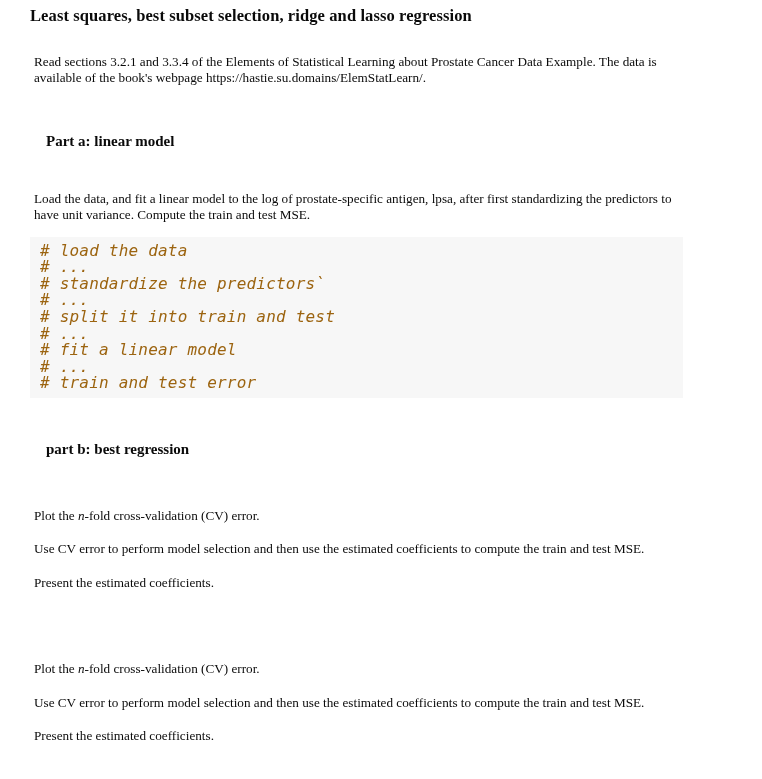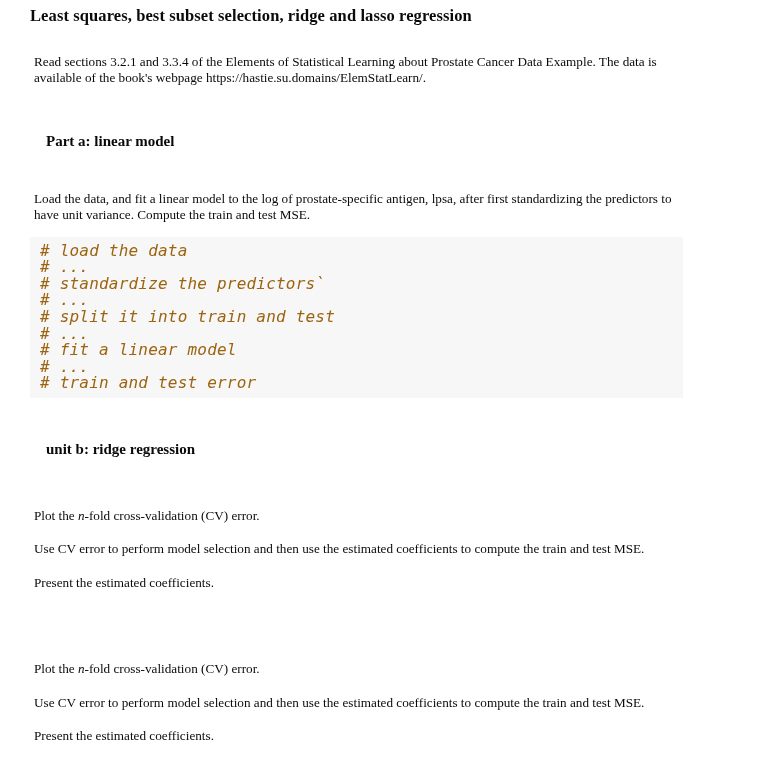--- a/index.html
+++ b/index.html
@@ -106,21 +106,21 @@
 # standardize the predictors`
 # ...
 # split it into train and test
 # ...
 # fit a linear model
 # ...
 # train and test error</pre>
 
     <div class="sp-code-head"></div>
 
-    <h2 class="sec-title">unit b: ridge regression</h2>
+    <h2 class="sec-title">part b: best regression</h2>
 
     <div class="sp-head-para"></div>
 
 
     <div class="sp-para-gap"></div>
 
     <p class="para"><span>Plot the </span><span class="mathvar">n</span><span>-fold cross-validation (CV) error.</span></p>
 
     <div class="sp-para-gap"></div>
 

